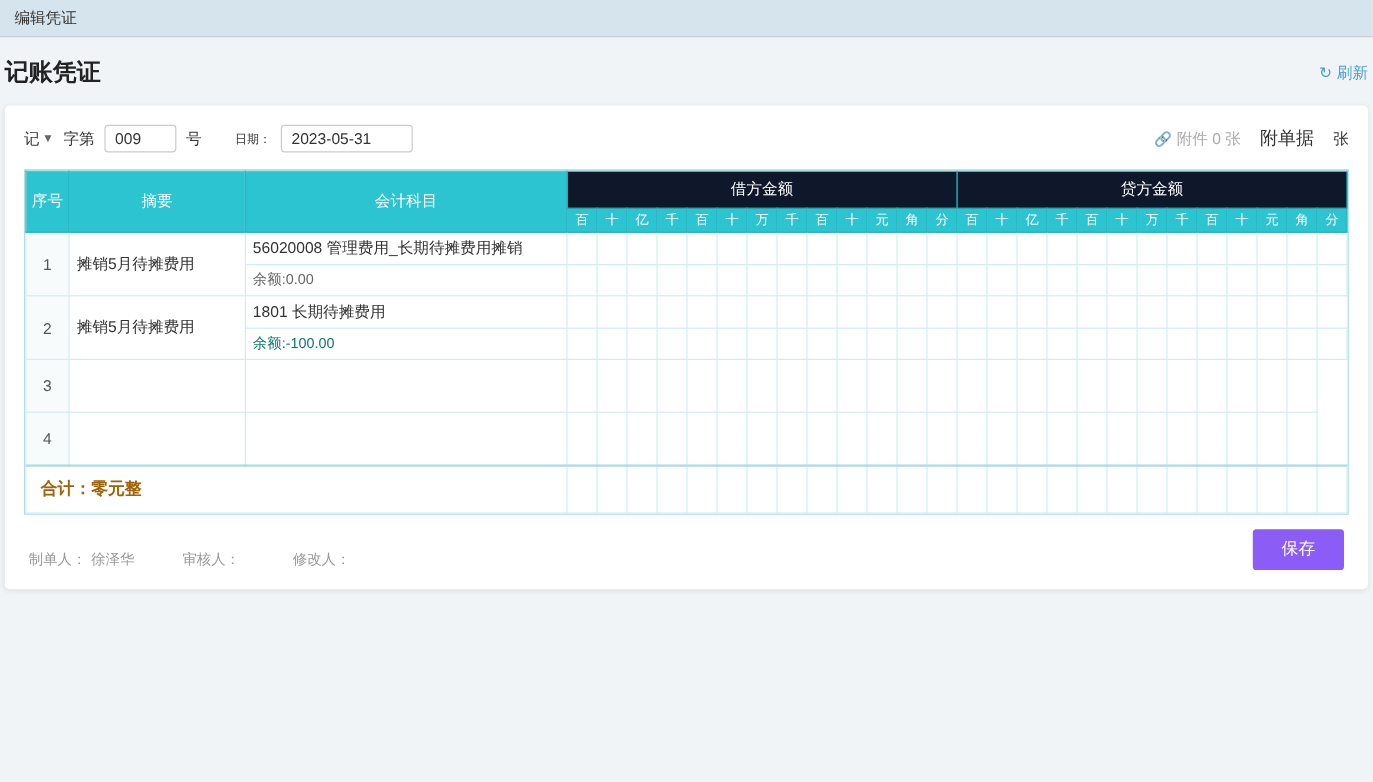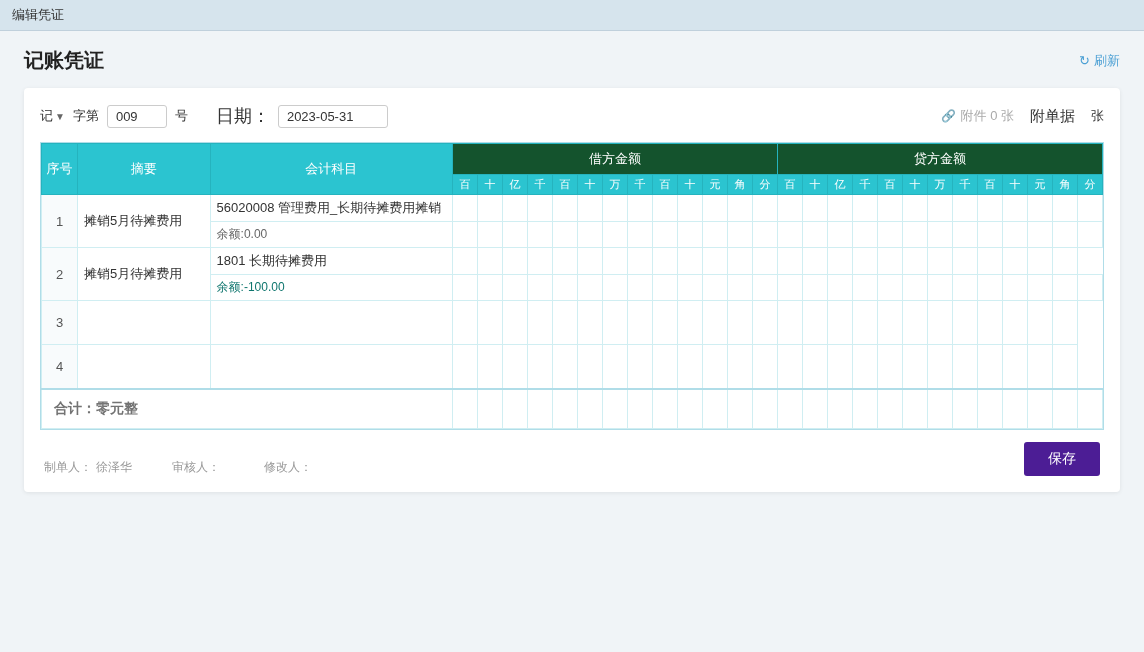--- a/index.html
+++ b/index.html
@@ -21,21 +21,21 @@
     .title-bar {
       background: #d6e4ed;
       padding: 6px 12px;
       font-size: 13px;
       color: #333;
       border-bottom: 1px solid #c0d0dc;
       flex-shrink: 0;
     }
     .content-area {
       flex: 1;
-      padding: 16px 24px;
+      padding: 16px 4px;
       overflow: auto;
     }
     .page-header {
       display: flex;
       justify-content: space-between;
       align-items: center;
       margin-bottom: 14px;
     }
     .page-title {
       font-size: 20px;
@@ -97,21 +97,21 @@
       font-size: 13px;
       color: #333;
       outline: none;
     }
     .hao-label {
       color: #333;
       font-size: 13px;
     }
     .date-label {
       color: #333;
-      font-size: 18px;
+      font-size: 10px;
       margin-left: 20px;
     }
     .date-input {
       border: 1px solid #ccc;
       border-radius: 3px;
       padding: 3px 8px;
       width: 110px;
       font-size: 13px;
       color: #333;
       outline: none;
@@ -147,21 +147,21 @@
     .table-wrapper {
       overflow-x: auto;
       border: 1px solid #b0dde8;
     }
     table {
       width: 100%;
       border-collapse: collapse;
       min-width: 900px;
     }
     .th-main {
-      background: #14532d;
+      background: #0f172a;
       color: #fff;
       font-weight: normal;
       font-size: 13px;
       padding: 8px 6px;
       text-align: center;
       border: 1px solid #25b3be;
     }
     .th-sub {
       background: #2bc4d0;
       color: #fff;
@@ -212,41 +212,41 @@
       font-size: 12px;
       color: #0f766e;
     }
     .summary-row {
       border-top: 2px solid #b0dde8;
     }
     .summary-row td {
       padding: 10px 12px;
       font-size: 14px;
       font-weight: bold;
-      color: #737373;
+      color: #a16207;
     }
     .footer-row {
       display: flex;
       align-items: flex-end;
       justify-content: space-between;
       padding: 12px 4px 0 4px;
     }
     .footer-left {
       display: flex;
       gap: 40px;
       color: #999;
       font-size: 12px;
     }
     .footer-left span {
       display: flex;
       align-items: center;
       gap: 4px;
     }
     .save-btn {
-      background: #4c1d95;
+      background: #8b5cf6;
       color: #fff;
       border: none;
       border-radius: 3px;
       padding: 8px 24px;
       font-size: 14px;
       cursor: pointer;
     }
     .char-col {
       width: 20px;
       min-width: 20px;

